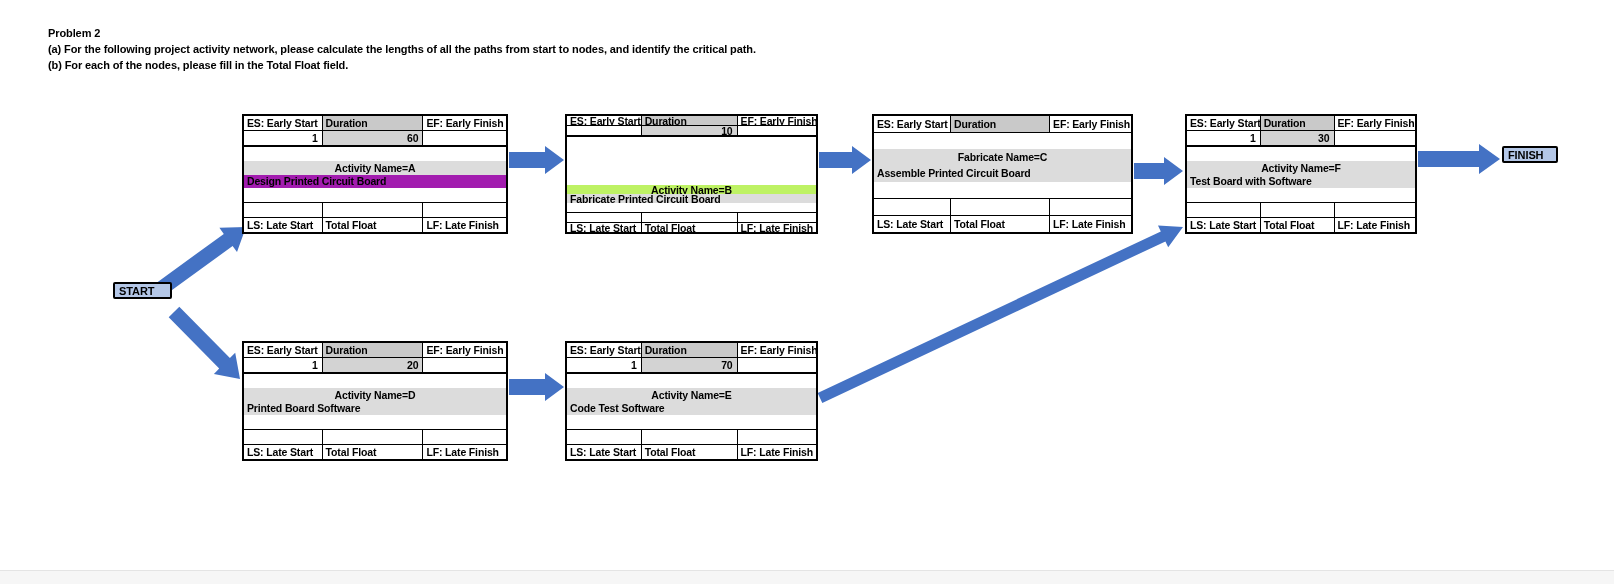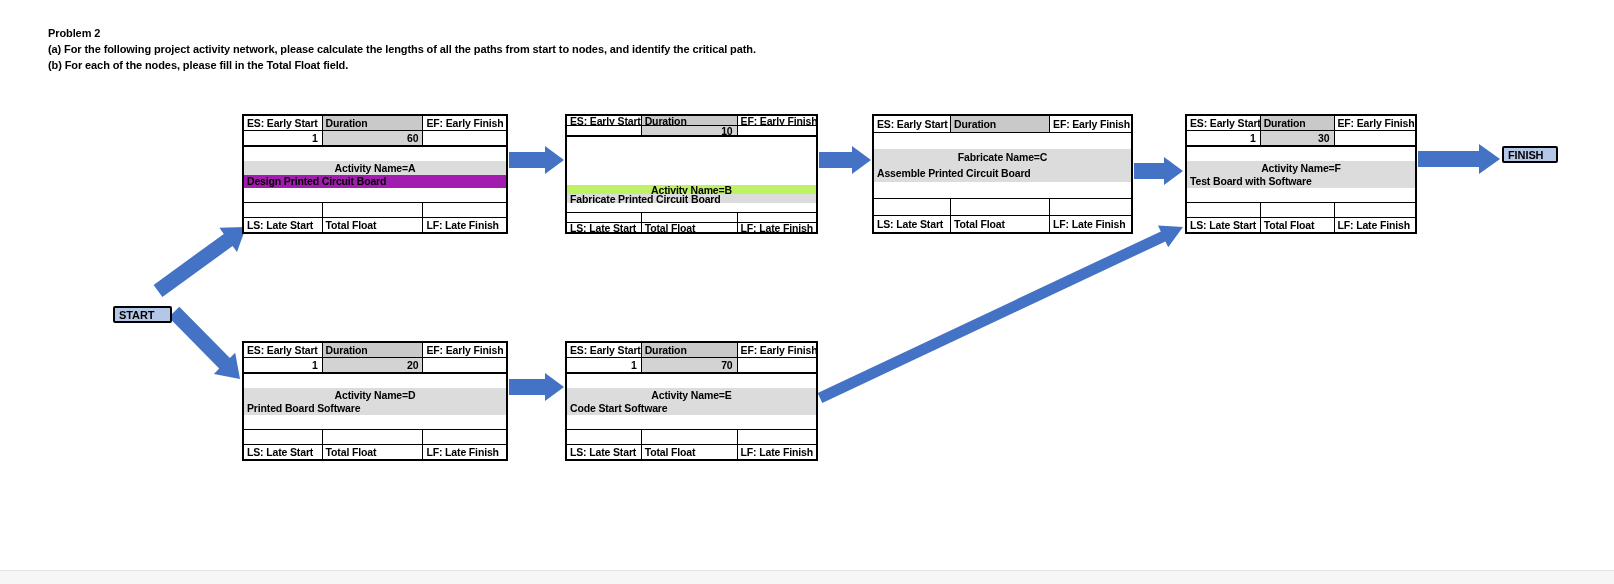--- a/index.html
+++ b/index.html
@@ -67,21 +67,21 @@
   <polygon points="162.4,297.1 232.6,246.0 237.0,252.1 246.0,227.0 219.4,227.8 223.8,233.9 153.6,284.9" fill="#4472C4"></polygon>
   <polygon points="168.7,317.3 219.2,368.6 213.9,373.9 240.0,379.0 235.2,352.8 229.9,358.1 179.3,306.7" fill="#4472C4"></polygon>
   <polygon points="509.0,168.0 545.0,168.0 545.0,174.0 564.0,160.0 545.0,146.0 545.0,152.0 509.0,152.0" fill="#4472C4"></polygon>
   <polygon points="819.0,168.0 852.0,168.0 852.0,174.0 871.0,160.0 852.0,146.0 852.0,152.0 819.0,152.0" fill="#4472C4"></polygon>
   <polygon points="1134.0,179.0 1164.0,179.0 1164.0,185.0 1183.0,171.0 1164.0,157.0 1164.0,163.0 1134.0,163.0" fill="#4472C4"></polygon>
   <polygon points="1418.0,167.0 1479.0,167.0 1479.0,174.0 1500.0,159.0 1479.0,144.0 1479.0,151.0 1418.0,151.0" fill="#4472C4"></polygon>
   <polygon points="509.0,395.0 545.0,395.0 545.0,401.0 564.0,387.0 545.0,373.0 545.0,379.0 509.0,379.0" fill="#4472C4"></polygon>
   <polygon points="822.3,403.0 1165.4,241.4 1168.2,247.2 1183.0,227.0 1158.0,225.5 1160.8,231.4 817.7,393.0" fill="#4472C4"></polygon>
 </svg>
 
-<div class="terminal" style="left: 113px; top: 306px; width: 59px; height: 17px; background: rgb(180, 199, 231);">
+<div class="terminal" style="left: 113px; top: 282px; width: 59px; height: 17px; background: rgb(180, 199, 231);">
   <span>START</span>
 </div>
 
 <div class="terminal" style="left: 1502px; top: 146px; width: 56px; height: 17px; background: rgb(180, 199, 231);">
   <span>FINISH</span>
 </div>
 
 <div class="abox" style="left:242px;top:114px;width:266px;">
   <div class="r row-labels">
     <div class="c c1 lab vline">ES: Early Start</div>
@@ -218,21 +218,21 @@
     <div class="c c2 lab vline" style="background: rgb(201, 201, 201);">Duration</div>
     <div class="c c3 lab">EF: Early Finish</div>
   </div>
   <div class="r row-vals">
     <div class="c c1 num vline">1</div>
     <div class="c c2 num vline" style="background: rgb(211, 211, 211);">70</div>
     <div class="c c3 num"></div>
   </div>
   <div class="r"></div>
   <div class="r row-band row-name" style="background: rgb(220, 220, 220);">Activity Name=E</div>
-  <div class="r row-band row-desc" style="background: rgb(220, 220, 220);">Code Start Software</div>
+  <div class="r row-band row-desc" style="background: rgb(220, 220, 220);">Code Test Software</div>
   <div class="r"></div>
   <div class="r row-empty">
     <div class="c c1 vline"></div>
     <div class="c c2 vline"></div>
     <div class="c c3"></div>
   </div>
   <div class="r">
     <div class="c c1 lab vline">LS: Late Start</div>
     <div class="c c2 lab vline">Total Float</div>
     <div class="c c3 lab">LF: Late Finish</div>

